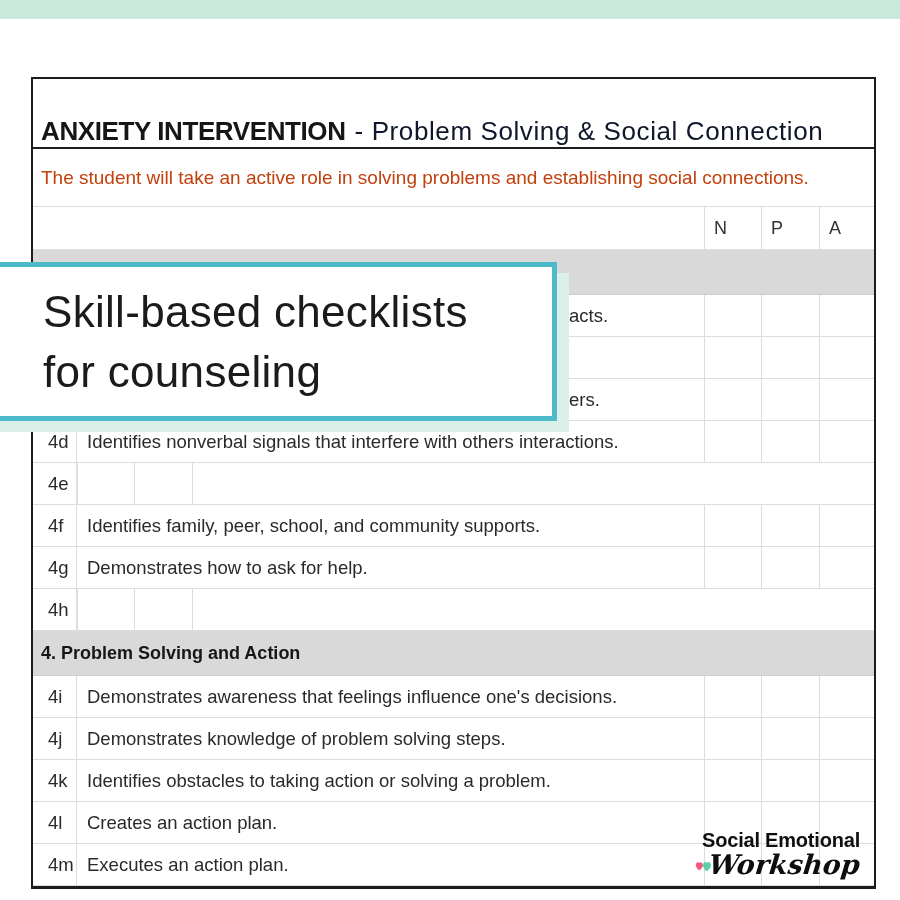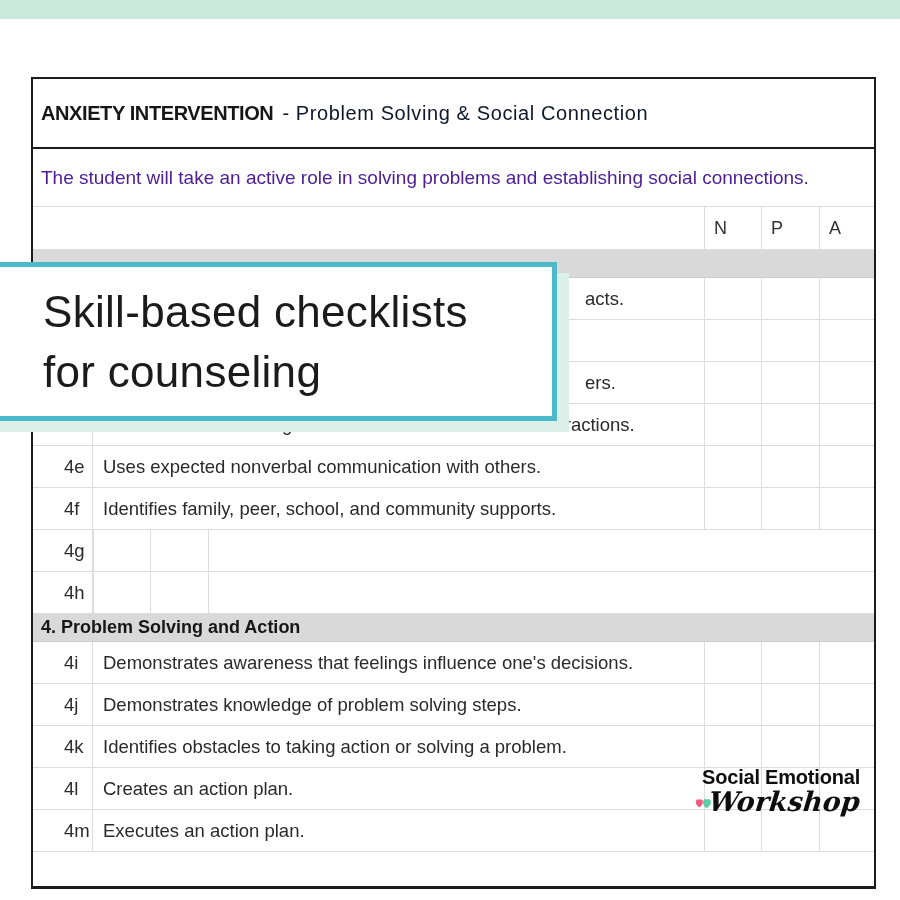--- a/index.html
+++ b/index.html
@@ -13,55 +13,55 @@
     position:absolute;top:0;left:0;width:900px;height:19px;
     background:#c9e9dc;
   }
   
   .doc-table{
     position:absolute;left:31px;top:77px;width:845px;height:812px;
     box-sizing:border-box;background:#ffffff;
     border:2px solid #1c1c1c;border-bottom-width:3px;
   }
   .title-row{
-    box-sizing:border-box;height:70px;display:flex;align-items:center;
+    box-sizing:border-box;height:70px;display:flex;align-items:flex-end;
     padding-left:8px;border-bottom:2px solid #1c1c1c;
-    font-size:20px;white-space:nowrap;color:#161616;
+    font-size:26px;white-space:nowrap;color:#161616;
   }
   .title-bold{font-weight:bold;letter-spacing:-0.4px;}
   .title-rest{margin-left:9px;letter-spacing:0.6px;color:#0f172a;}
   .desc-row{
     box-sizing:border-box;height:58px;display:flex;align-items:center;
     padding-left:8px;border-bottom:1px solid #dcdcdc;
-    font-size:19px;color:#4c1d95;
+    font-size:19px;color:#c2410c;
   }
   .rating-header-row{
     box-sizing:border-box;height:43px;display:flex;
     border-bottom:1px solid #dcdcdc;font-size:18px;color:#333;
   }
   .rating-header-row .spacer{flex:1;}
   .hcell{
     box-sizing:border-box;display:flex;align-items:center;
     border-left:1px solid #dcdcdc;padding-left:9px;
   }
   .hcell.n{width:57px;}
   .hcell.p{width:58px;}
   .hcell.a{width:55px;}
   .section-row{
-    box-sizing:border-box;height:28px;display:flex;align-items:center;
+    box-sizing:border-box;height:45px;display:flex;align-items:center;
     padding-left:8px;background:#d9d9d9;border-bottom:1px solid #cccccc;
     font-weight:bold;font-size:18px;color:#161616;
   }
   .row{
     box-sizing:border-box;height:42px;display:flex;align-items:stretch;
     border-bottom:1px solid #dcdcdc;font-size:18.5px;color:#2a2a2a;
   }
   .cell-id{
     box-sizing:border-box;width:44px;border-right:1px solid #dcdcdc;
-    display:flex;align-items:center;padding-left:15px;margin-left:16px;
+    display:flex;align-items:center;padding-left:15px;
   }
   .cell-text{
     box-sizing:border-box;flex:1;display:flex;align-items:center;
     padding-left:10px;white-space:nowrap;overflow:hidden;
   }
   .row.frag .cell-text span{margin-left:482px;}
   .cell-rate{
     box-sizing:border-box;border-left:1px solid #dcdcdc;
   }
   .cell-rate.n{width:57px;}
@@ -74,21 +74,21 @@
     border:5px solid #4cbac9;
     box-shadow:12px 11px 0 0 #daf0e9;
     z-index:5;
   }
   .callout-inner{
     padding:15px 0 0 58px;font-size:44px;line-height:60px;
     color:#1b1b1b;letter-spacing:0.3px;white-space:nowrap;
   }
   
   .logo{
-    position:absolute;left:695px;top:766px;width:165px;z-index:4;
+    position:absolute;left:695px;top:829px;width:165px;z-index:4;
     text-align:right;
   }
   .logo-name{
     font-weight:bold;font-size:20px;letter-spacing:-0.2px;color:#0e0e0e;
     white-space:nowrap;
   }
   .logo-row{
     display:flex;justify-content:flex-end;align-items:center;margin-top:-3px;
   }
   .logo-script{
@@ -156,38 +156,38 @@
     <div class="cell-id">4d</div>
     <div class="cell-text">
         <span>Identifies nonverbal signals that interfere with others interactions.</span>
       </div>
     <div class="cell-rate n"></div>
     <div class="cell-rate p"></div>
     <div class="cell-rate a"></div>
   </div>
   <div class="row">
     <div class="cell-id">4e</div>
-    <div class="cell-text">
-        <span>Uses expected nonverbal communication with others.</span>
-      </div>
     <div class="cell-rate n"></div>
     <div class="cell-rate p"></div>
     <div class="cell-rate a"></div>
   </div>
   <div class="row">
     <div class="cell-id">4f</div>
     <div class="cell-text">
         <span>Identifies family, peer, school, and community supports.</span>
       </div>
     <div class="cell-rate n"></div>
     <div class="cell-rate p"></div>
     <div class="cell-rate a"></div>
   </div>
   <div class="row">
     <div class="cell-id">4g</div>
+    <div class="cell-text">
+        <span>Demonstrates how to ask for help.</span>
+      </div>
     <div class="cell-rate n"></div>
     <div class="cell-rate p"></div>
     <div class="cell-rate a"></div>
   </div>
   <div class="row">
     <div class="cell-id">4h</div>
     <div class="cell-rate n"></div>
     <div class="cell-rate p"></div>
     <div class="cell-rate a"></div>
   </div>

